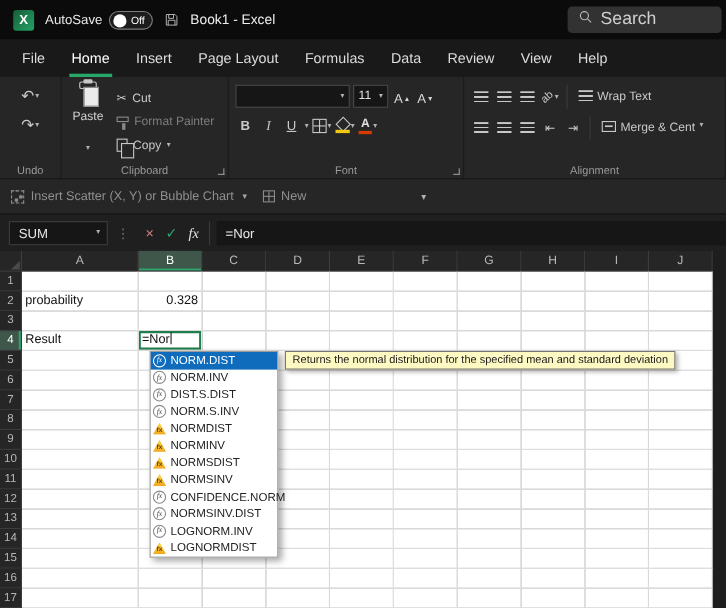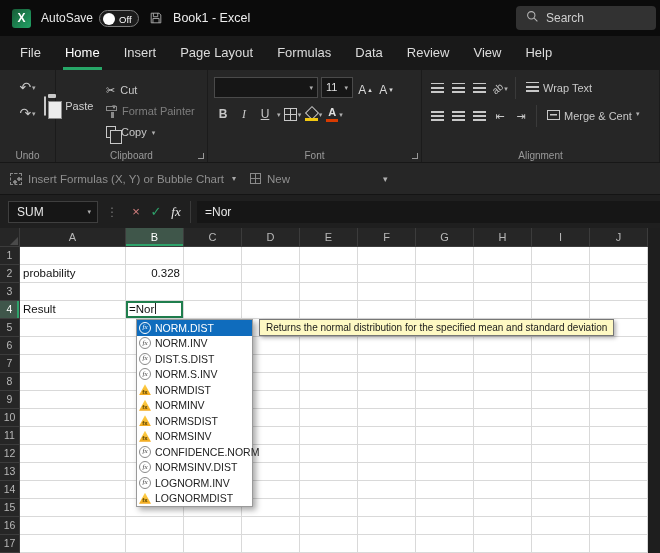--- a/index.html
+++ b/index.html
@@ -8,41 +8,41 @@
 
   
   .titlebar{position:absolute;left:0;top:0;width:660px;height:36px;background:#0b0b0b;display:flex;align-items:center;gap:10px;padding-left:12px}
   .xl-logo{width:19px;height:19px;border-radius:3px;background:linear-gradient(135deg,#185c37,#21a366);color:#fff;font-weight:bold;font-size:12px;display:flex;align-items:center;justify-content:center}
   .autosave{display:flex;align-items:center;gap:6px;font-size:12px;color:#e8e8e8}
   .pill{width:40px;height:17px;border:1px solid #7c7c7c;border-radius:9px;background:#1c1c1c;display:flex;align-items:flex-end;gap:4px;padding:1px 3px}
   .knob{width:12px;height:12px;border-radius:50%;background:#fff}
   .pill-state{font-size:9.5px;color:#fff}
   .save-ic{display:flex;align-items:center}
   .book-title{font-size:12.5px;color:#eee}
-  .searchbox{position:absolute;right:4px;top:6px;width:140px;height:24px;background:#323232;border-radius:4px;display:flex;align-items:center;gap:7px;padding-left:10px;font-size:12px;color:#cfcfcf}
+  .searchbox{position:absolute;right:4px;top:6px;width:140px;height:24px;background:#323232;border-radius:4px;display:flex;align-items:center;gap:7px;padding-left:10px;font-size:16px;color:#cfcfcf}
 
   
   .menubar{position:absolute;left:0;top:36px;width:660px;height:34px;background:#191919;display:flex;align-items:stretch;padding-left:8px}
   .tab{position:relative;padding:0 12px;line-height:34px;font-size:13px;color:#dcdcdc;cursor:default}
   .tab.active{color:#fff}
   .tab.active::after{content:"";position:absolute;left:10px;right:10px;bottom:0;height:3px;background:#27a768}
 
   
   .ribbon{position:absolute;left:0;top:70px;width:660px;height:92px;background:#262626;display:flex}
   .rgroup{position:relative;border-right:1px solid #1b1b1b;padding:4px 2px 14px 2px}
   .glabel{position:absolute;bottom:1px;left:0;right:0;text-align:center;font-size:10px;color:#9a9a9a}
   .launcher{position:absolute;right:3px;bottom:3px;width:6px;height:6px;border-right:1px solid #9a9a9a;border-bottom:1px solid #9a9a9a}
   .rrow{display:flex;align-items:center;gap:3px;height:28px;padding:0 4px}
   .ibtn{display:inline-flex;align-items:center;justify-content:center;gap:1px;min-width:18px;height:20px;border-radius:2px;color:#c8c8c8;font-size:12px}
   .chev{font-size:7px;color:#b0b0b0;line-height:1}
   .g-undo{width:56px}
   .g-undo .rrow{height:26px;justify-content:center}
   .arrow-g{font-size:14px;color:#c8c8c8;line-height:1}
   .g-clip{width:152px;display:flex;gap:2px}
-  .paste-btn{display:flex;flex-direction:row;align-items:center;justify-content:center;width:44px;height:64px;gap:19px;color:#d0d0d0;font-size:11px}
+  .paste-btn{display:flex;flex-direction:column;align-items:center;justify-content:center;width:44px;height:64px;gap:19px;color:#d0d0d0;font-size:11px}
   .ic-paste{width:16px;height:20px;border:1.5px solid #c8c8c8;border-radius:2px;position:relative;background:#262626}
   .ic-paste::before{content:"";position:absolute;top:-3px;left:2.5px;width:8px;height:4px;background:#c8c8c8;border-radius:1px}
   .ic-paste::after{content:"";position:absolute;left:3px;top:4px;width:12px;height:16px;background:#ececec;border:1px solid #8a8a8a}
   .clip-col{display:flex;flex-direction:column;justify-content:center;gap:2px}
   .crow{display:flex;align-items:center;gap:5px;height:19px;font-size:11px;color:#c8c8c8;padding-left:2px}
   .crow.dim{color:#7e7e7e}
   .ic-scissors{font-size:11px;color:#c8c8c8;line-height:1}
   .ic-copy{width:10px;height:12px;border:1px solid #c8c8c8;position:relative;background:#262626}
   .ic-copy::after{content:"";position:absolute;left:2.5px;top:2.5px;width:10px;height:12px;border:1px solid #c8c8c8;background:#262626}
   .ic-fp{width:11px;height:5px;border:1px solid #8a8a8a;position:relative;margin-bottom:6px}
@@ -286,21 +286,21 @@
           <span>Merge &amp; Cent</span>
           <span class="chev">▾</span>
         </span>
     </div>
     <div class="glabel">Alignment</div>
   </div>
 </div>
 
 <div class="toolbar2">
   <span class="ic-dash"></span>
-  <span>Insert Formulas (X, Y) or Bubble Chart</span>
+  <span>Insert Scatter (X, Y) or Bubble Chart</span>
   <span class="tb2-chev">▾</span>
   <span class="ic-new" style="margin-left:8px"></span>
   <span>New</span>
   <span class="tb2-overflow">▾</span>
 </div>
 
 <div class="fbar">
   <div class="namebox">
     <span>SUM</span>
     <span class="chev">▾</span>

